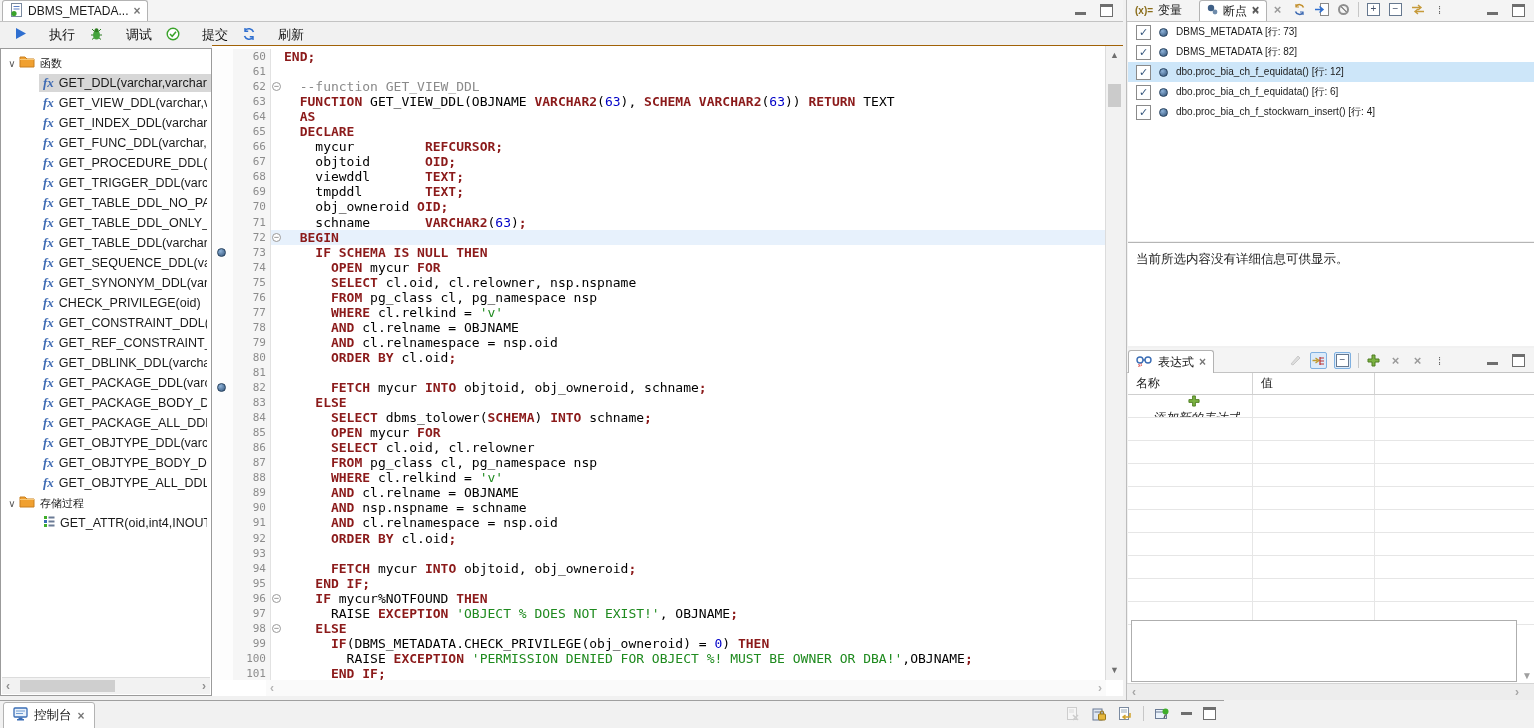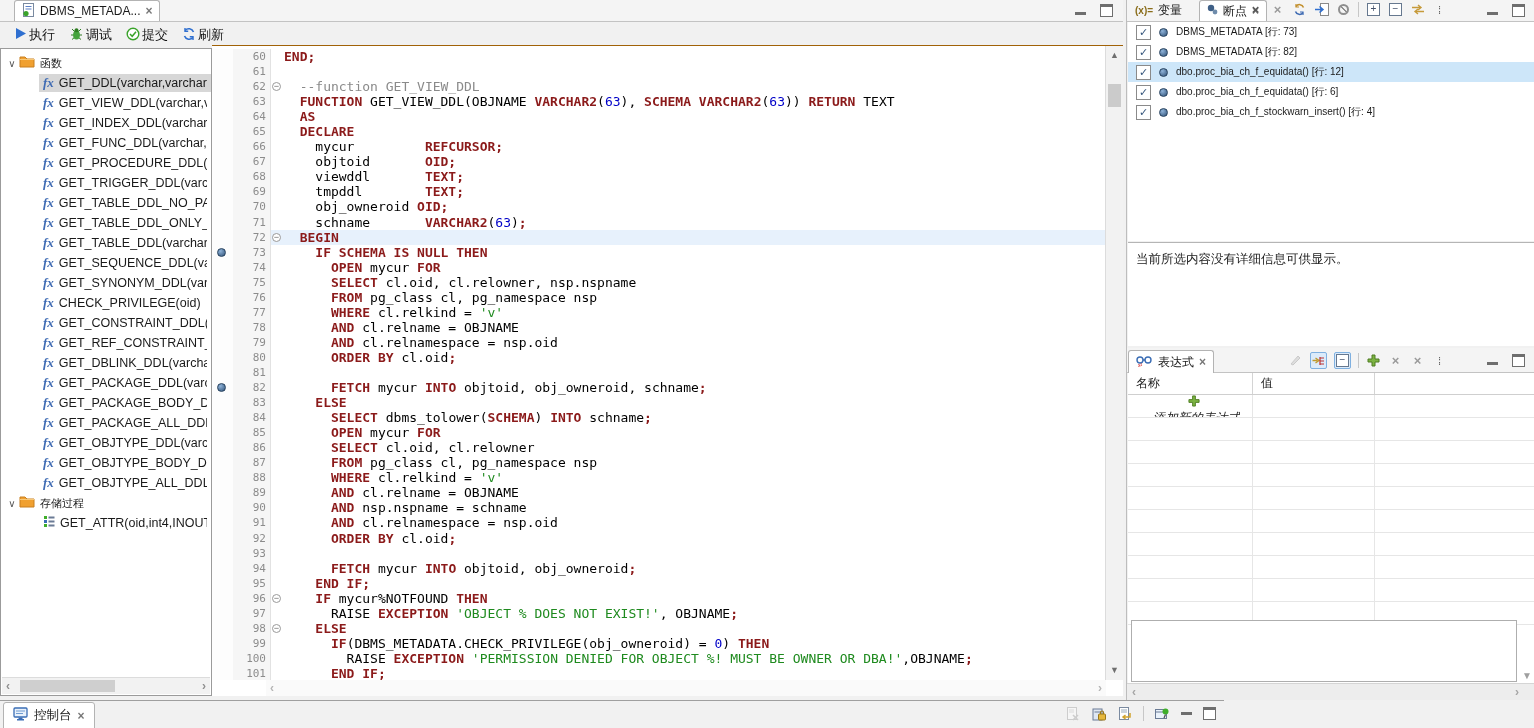--- a/index.html
+++ b/index.html
@@ -9,21 +9,21 @@
   .left{position:absolute;left:0;top:0;width:1123px;height:700px;}
   .tabbar{position:absolute;left:0;top:0;right:0;height:21px;background:#f4f4f4;border-bottom:1px solid #c3c3c3;}
   .vtab{position:absolute;top:0;height:20px;background:#fff;border:1px solid #b3b3b3;border-bottom:none;
         border-radius:3px 3px 0 0;display:flex;align-items:center;gap:5px;padding:0 7px;font-size:12px;}
   .vtab.inactive{background:transparent;border:none;}
   .closex{color:#777;font-weight:bold;font-size:12px;line-height:12px;}
   .winctl{position:absolute;top:4px;display:flex;gap:14px;align-items:center;}
   .ic-min{width:11px;height:3px;background:#6e6e6e;margin-top:6px;}
   .ic-max{width:11px;height:9px;border:1px solid #6e6e6e;border-top:3px solid #6e6e6e;background:#fff;}
   .toolbar{position:absolute;left:0;top:22px;right:0;height:26px;display:flex;align-items:center;padding-left:10px;}
-  .tbtn{display:flex;align-items:center;gap:2px;padding:3px 9px 3px 5px;font-size:13px;color:#111;}
+  .tbtn{display:flex;align-items:center;gap:22px;padding:3px 9px 3px 5px;font-size:13px;color:#111;}
   
   .sidebar{position:absolute;left:0;top:48px;width:210px;bottom:4px;background:#fff;border:1px solid #9b9b9b;overflow:hidden;}
   .tree{position:absolute;left:0;top:4px;right:0;bottom:18px;overflow:hidden;}
   .trow{height:20px;display:flex;align-items:center;white-space:nowrap;}
   .trow .chev{width:14px;text-align:center;color:#5a5a5a;font-size:10px;flex:none;margin-left:4px;}
   .gfold{flex:none;margin-right:5px;}
   .glabel{font-size:11px;}
   .item{padding-left:38px;}
   .ibox{display:flex;align-items:center;gap:5px;padding:1px 4px;overflow:hidden;}
   .ibox.sel{background:#d7d7d7;}
@@ -98,21 +98,21 @@
   .cicons{position:absolute;right:8px;top:5px;display:flex;align-items:center;gap:11px;}
   .sep{width:1px;height:15px;background:#c7c7c7;}
 </style>
 </head>
 <body>
 
 <div class="app">
 
   <div class="left">
     <div class="tabbar">
-      <div class="vtab" style="left:14px;align-items:center;">
+      <div class="vtab" style="left:2px;align-items:center;">
         <span>
           <svg width="13" height="14" viewBox="0 0 13 14">
               <rect x="1.5" y="0.5" width="10" height="13" fill="#fff" stroke="#7a8aa0"></rect>
               <line x1="3.5" y1="3.5" x2="9.5" y2="3.5" stroke="#5b7fc4"></line>
               <line x1="3.5" y1="6" x2="9.5" y2="6" stroke="#5b7fc4"></line>
               <circle cx="4" cy="10.5" r="2.6" fill="#3aa32a"></circle>
             </svg>
         </span>
         <span>DBMS_METADA...</span>
         <span class="closex">×</span>

